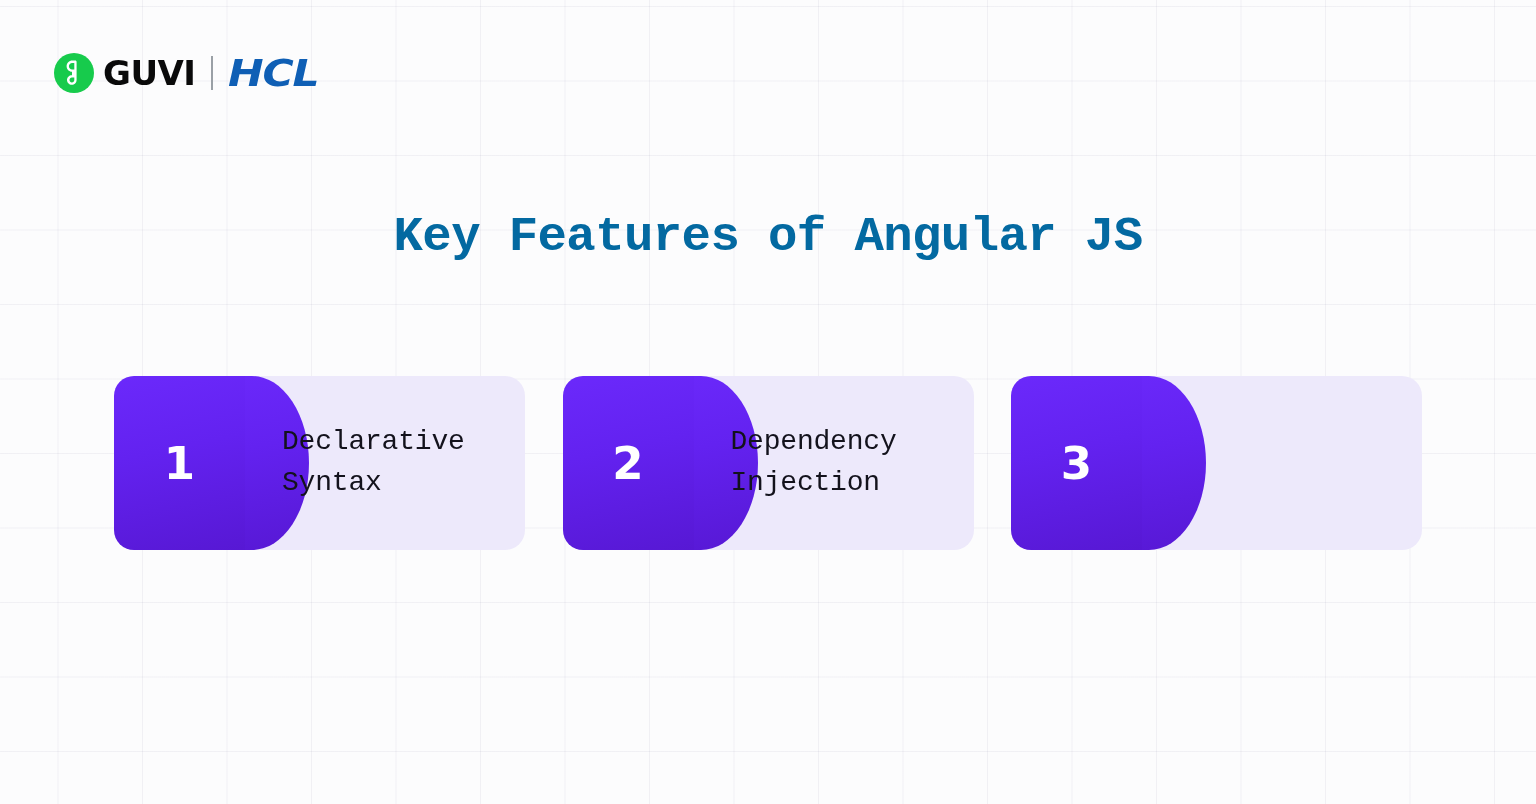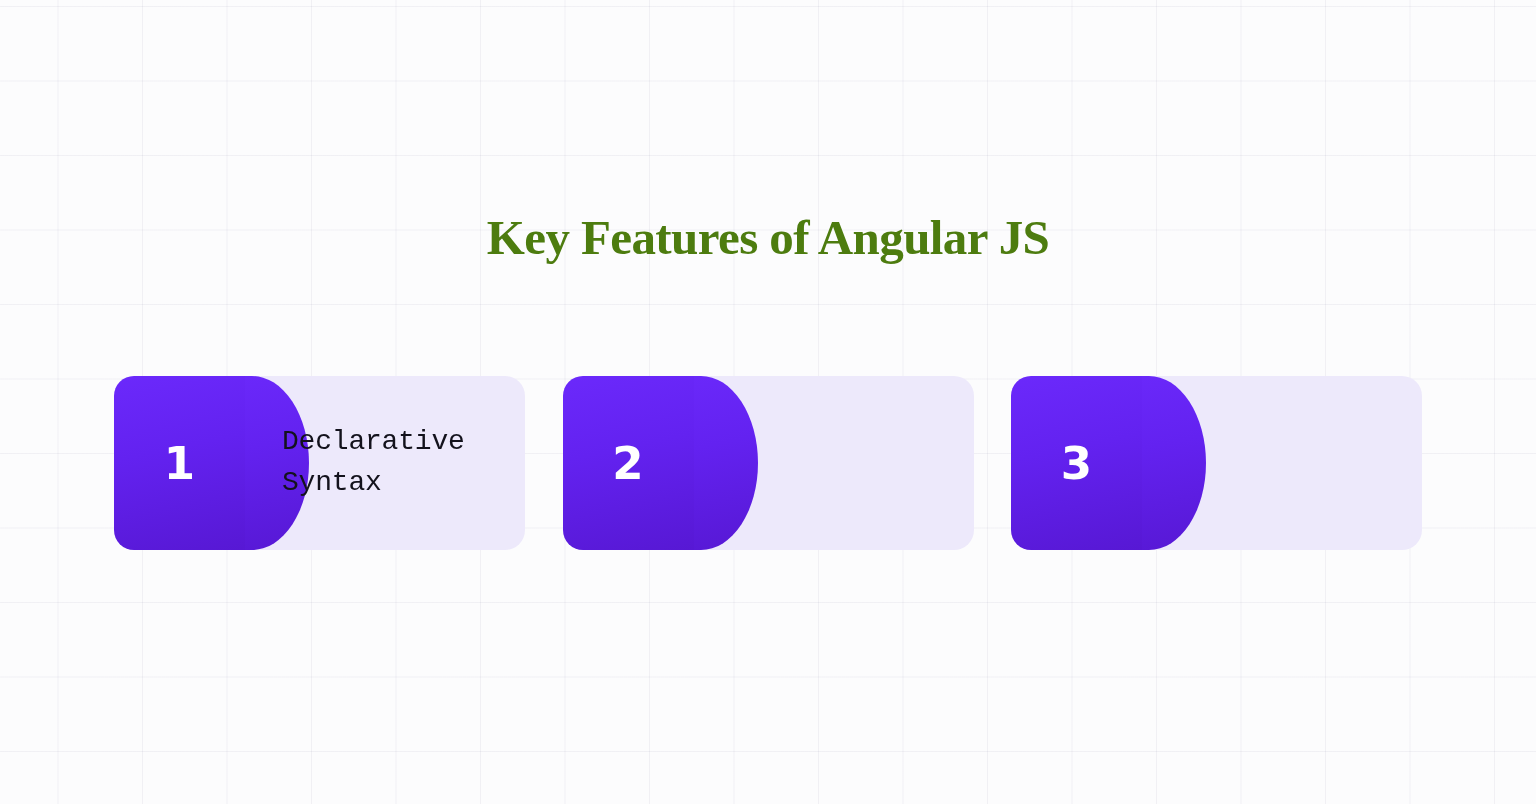--- a/index.html
+++ b/index.html
@@ -96,22 +96,22 @@
   
   .headline {
     position: absolute;
     left: 0;
     right: 0;
     top: 176px;
     text-align: center;
     font-size: 49px;
     font-weight: 700;
     letter-spacing: -0.6px;
-    color: #4d7c0f;
-    font-family: Liberation Serif, serif;
+    color: #0369a1;
+    font-family: Liberation Mono, monospace;
   }
 
   
   .cards {
     position: absolute;
     left: 114px;
     top: 376px;
     width: 1308px;
     height: 174px;
     display: flex;
@@ -178,20 +178,31 @@
   }
 </style>
 </head>
 <body>
 
 <div class="slide">
 
   <div class="grid-bg"></div>
 
   <div class="logo-block">
+    <div class="logo-row">
+      <span class="guvi-mark">
+        <svg width="24" height="26" viewBox="0 0 24 26" aria-hidden="true">
+          <path d="M16.2 2.2c0-1.2-1-2.2-2.2-2.2h-3.6C7.3 0 4.8 2.5 4.8 5.6s2.5 5.6 5.6 5.6h1.4v3.6h-1.4c-0.9 0-1.6 0.7-1.6 1.6s0.7 1.6 1.6 1.6h1.4v2.2c0 3.1-2.5 5.6-5.6 5.6v-3.2c1.3 0 2.4-1.1 2.4-2.4v-2.2h-0.2c-2.6 0-4.8-2.1-4.8-4.8s2.1-4.8 4.8-4.8h1.4V5.6c0-1.3-1.1-2.4-2.4-2.4S5 4.3 5 5.6H1.8C1.8 2.5 4.3 0 7.4 0" fill="none"></path>
+          <path d="M13.1 0.6h-2.9C7.1 0.6 4.6 3.1 4.6 6.2c0 3 2.4 5.5 5.4 5.6v3.4h-0.2c-2.6 0-4.8 2.1-4.8 4.8 0 2.6 2.1 4.8 4.8 4.8 2.6 0 4.8-2.1 4.8-4.8V1.9c0-0.7-0.6-1.3-1.3-1.3zm-0.8 19.4c0 1.3-1.1 2.4-2.4 2.4s-2.4-1.1-2.4-2.4 1.1-2.4 2.4-2.4h2.4v2.4zm0-10.5h-2.2c-1.8 0-3.2-1.4-3.2-3.2S8.4 3 10.1 3h2.2v6.5z" fill="#FFFFFF"></path>
+        </svg>
+      </span>
+      <span class="guvi-word">GUVI</span>
+      <span class="logo-divider"></span>
+      <span class="hcl-word">HCL</span>
+    </div>
   </div>
 
   <h1 class="headline">Key Features of Angular JS</h1>
 
   <div class="cards">
 
     <div class="card">
       <div class="card-panel"></div>
       <div class="badge-bulge"></div>
       <div class="badge">
@@ -199,20 +210,21 @@
       </div>
       <div class="card-text">Declarative Syntax</div>
     </div>
 
     <div class="card">
       <div class="card-panel"></div>
       <div class="badge-bulge"></div>
       <div class="badge">
         <span class="badge-num">2</span>
       </div>
+      <div class="card-text">Dependency Injection</div>
     </div>
 
     <div class="card">
       <div class="card-panel"></div>
       <div class="badge-bulge"></div>
       <div class="badge">
         <span class="badge-num">3</span>
       </div>
     </div>
 

